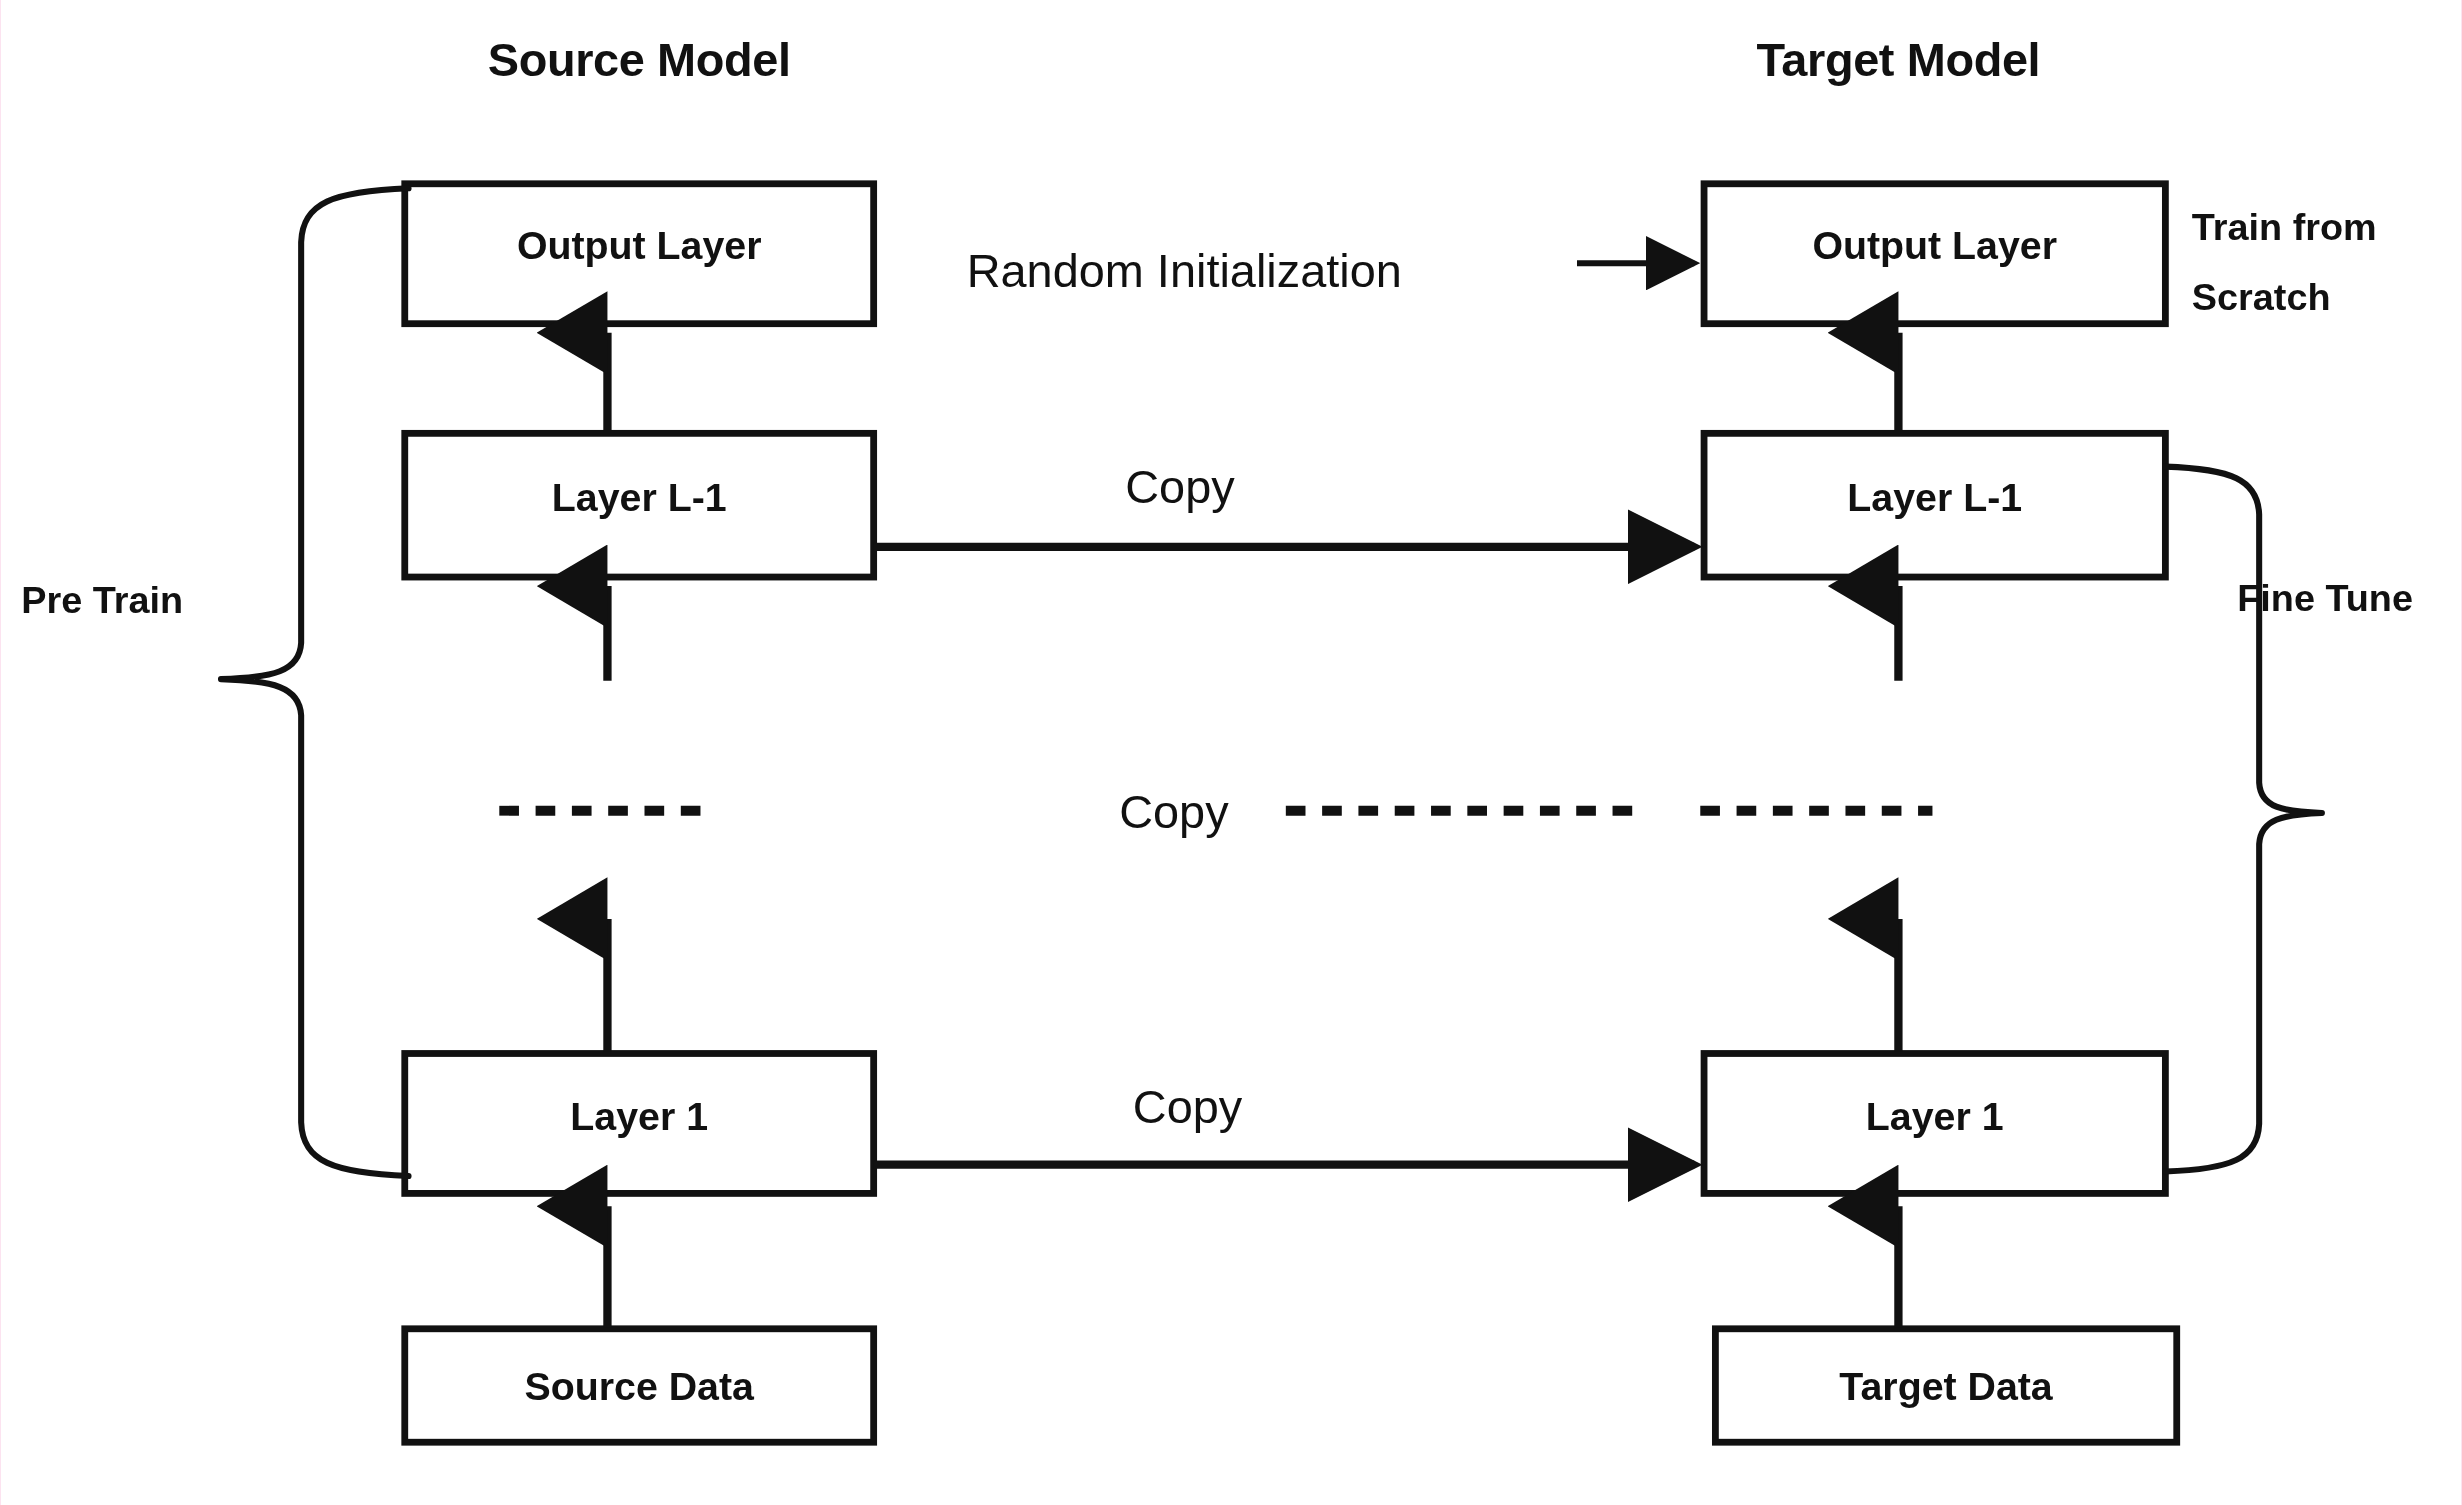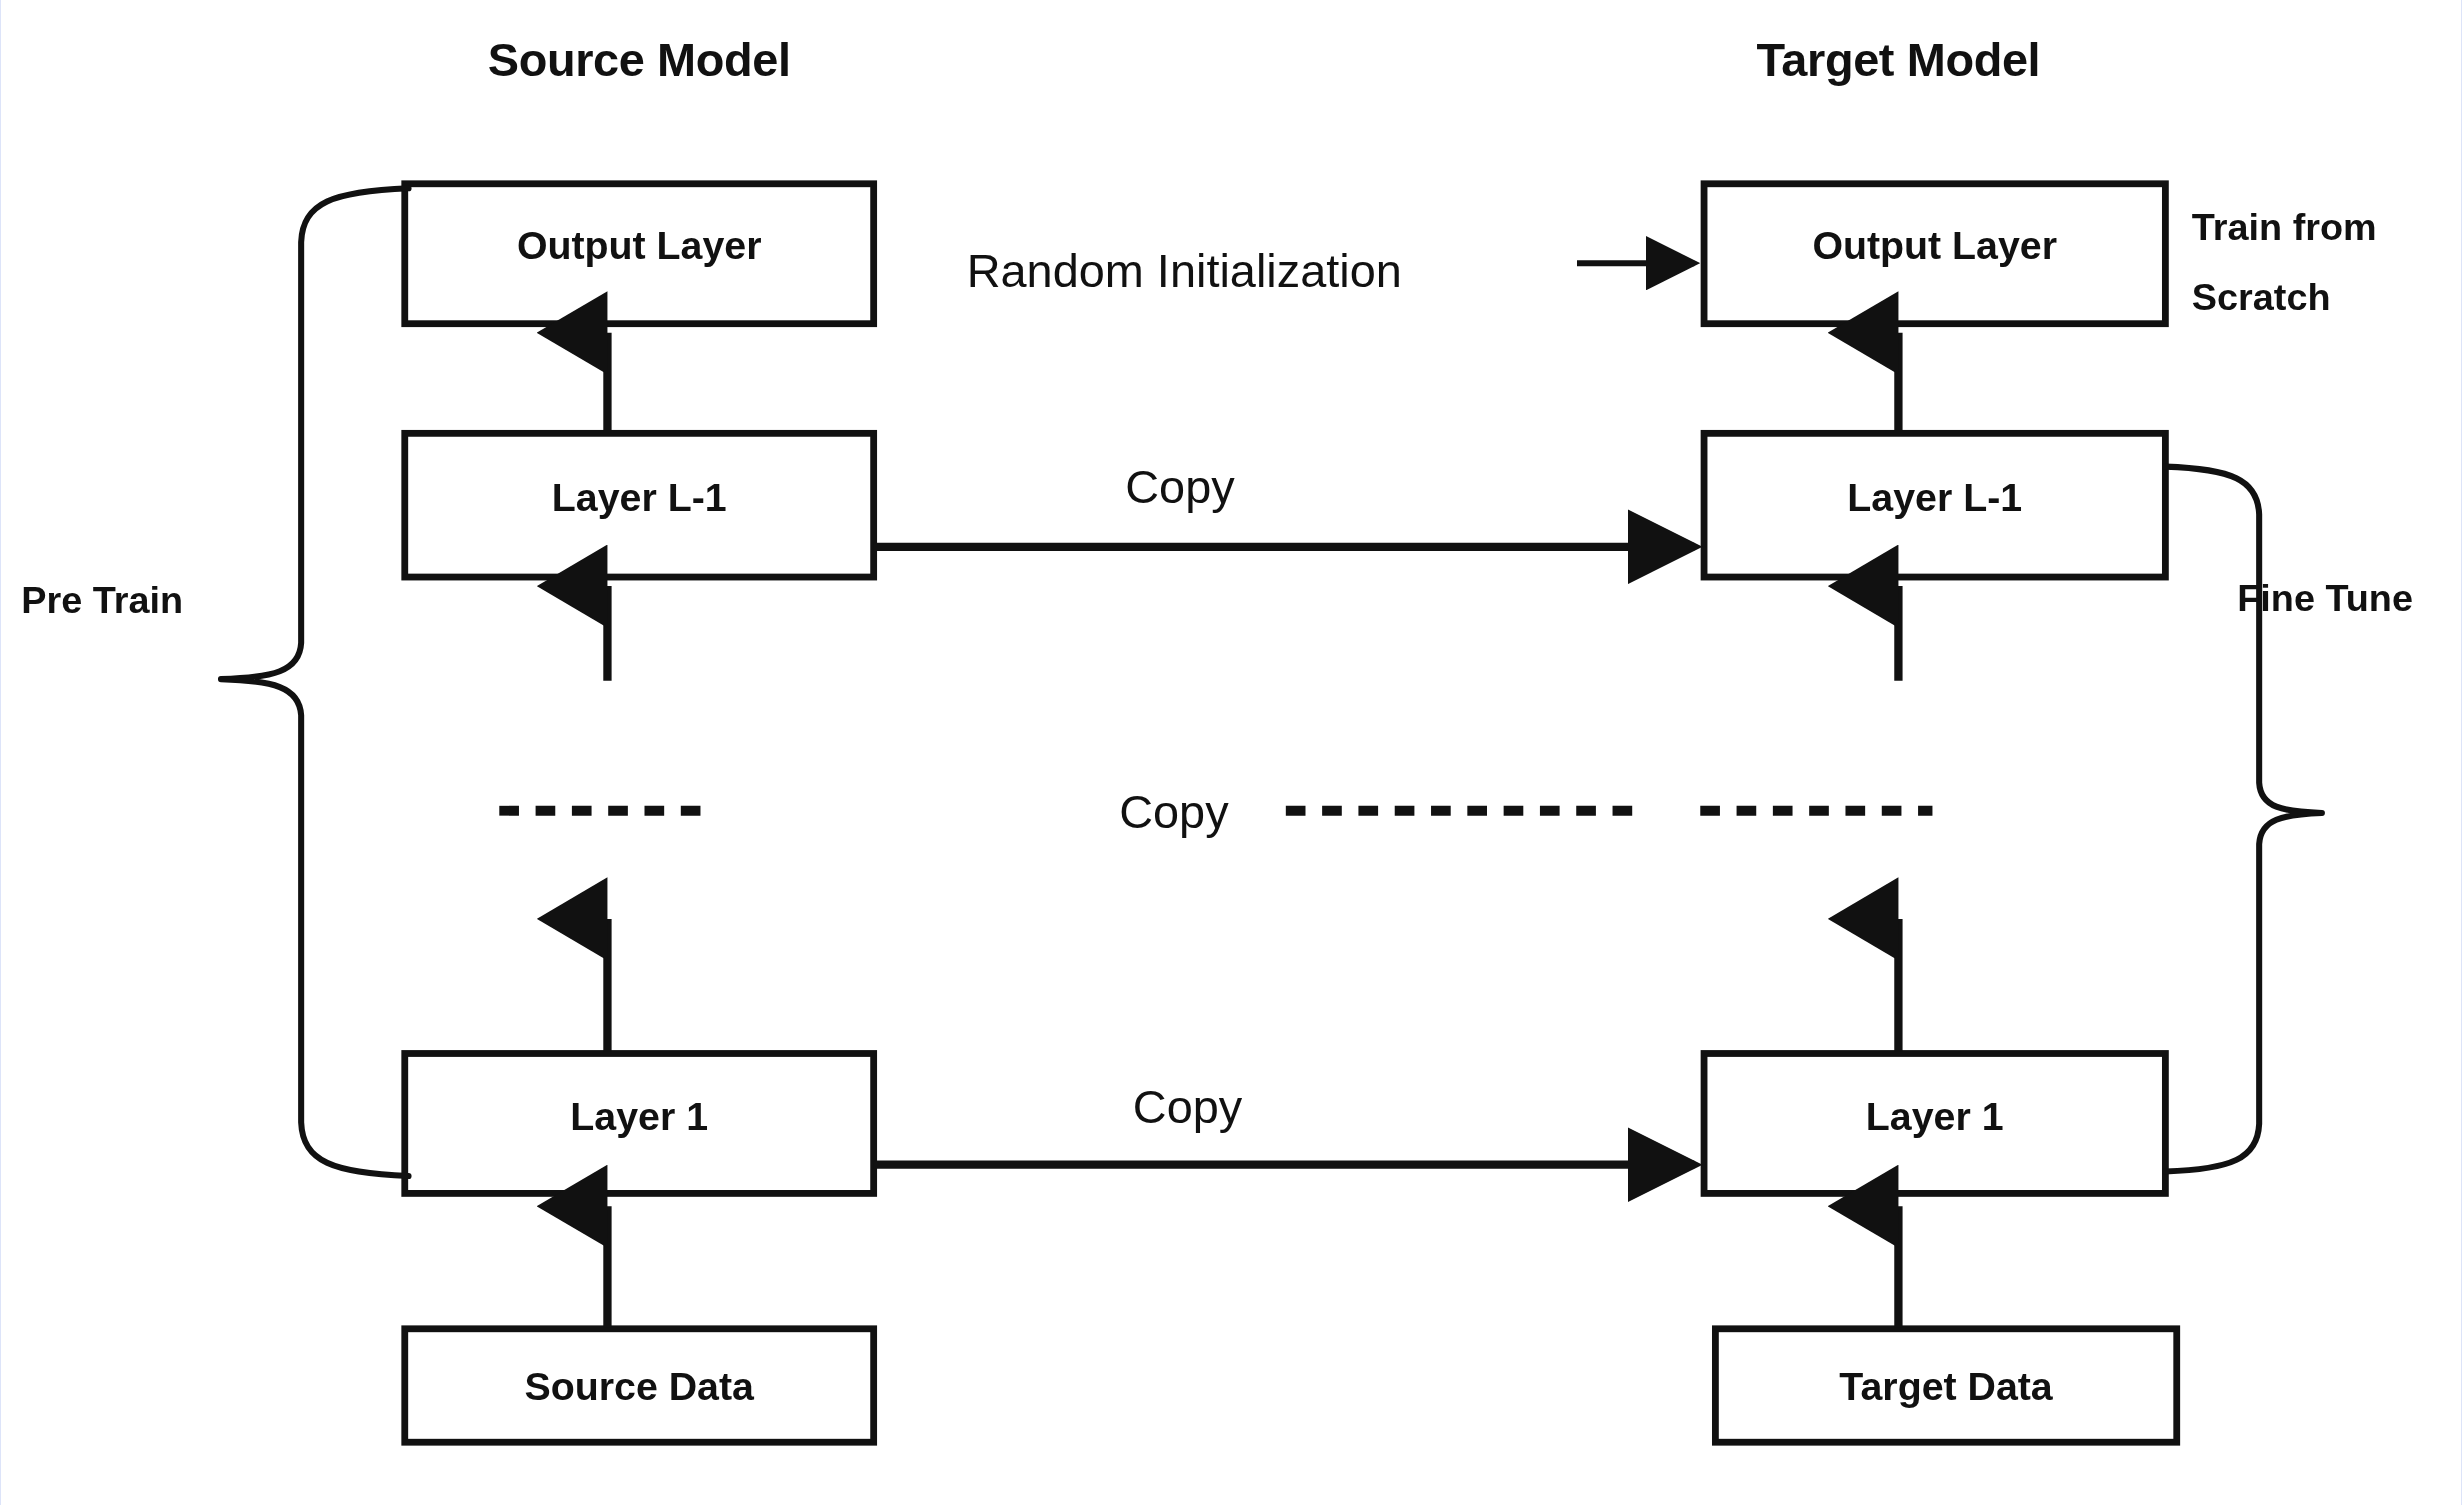--- a/index.html
+++ b/index.html
@@ -5,21 +5,21 @@
 <style>
   html, body {
     margin: 0;
     padding: 0;
     background: #ffffff;
   }
   #page {
     position: relative;
     width: 2462px;
     height: 1505px;
-    background: #1d4ed8;
+    background: #ec4899;
     overflow: hidden;
     font-family: "Liberation Sans", sans-serif;
   }
   #diagram {
     position: absolute;
     top: 0;
     left: 0;
     width: 2462px;
     height: 1505px;
   }

